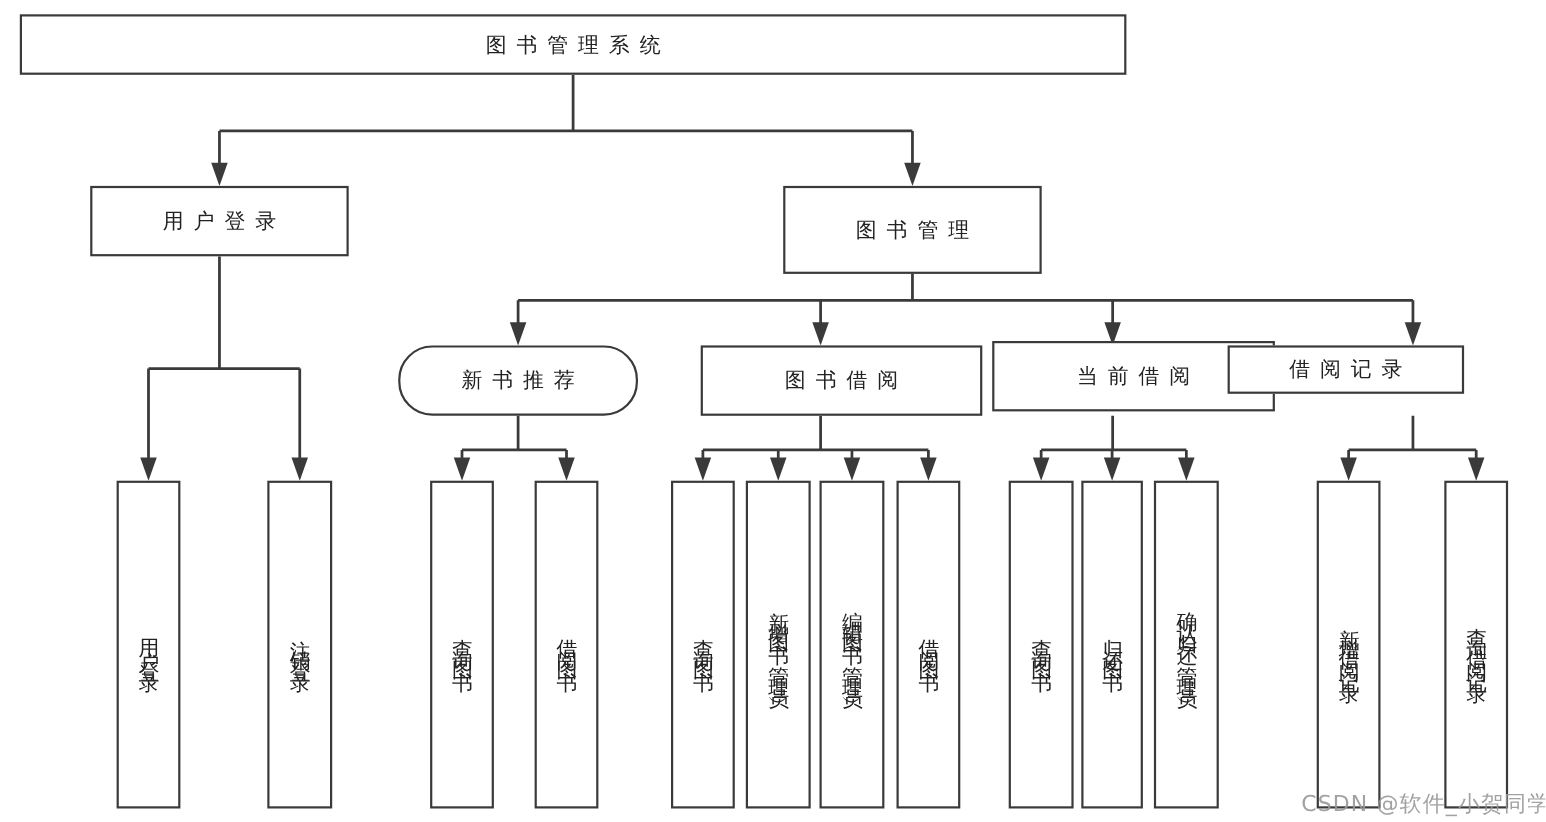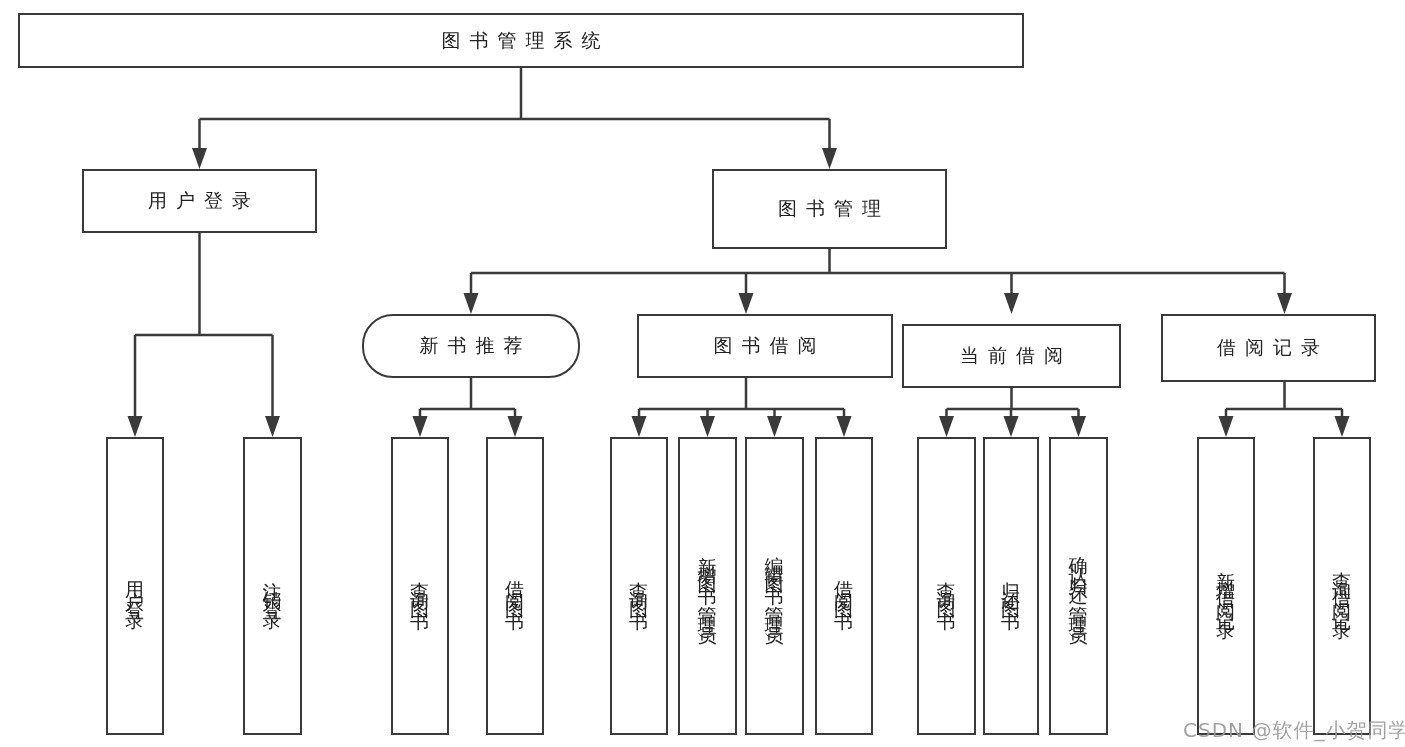--- a/index.html
+++ b/index.html
@@ -115,22 +115,22 @@
     </g>
   </svg>
 
   <div class="node hbox" style="left:18px; top:13px; width:1006px; height:55px;">图书管理系统</div>
 
   <div class="node hbox" style="left:82px; top:169px; width:235px; height:64px;">用户登录</div>
   <div class="node hbox" style="left:712px; top:169px; width:235px; height:80px;">图书管理</div>
 
   <div class="node hbox" style="left:362px; top:314px; width:218px; height:64px;border-radius:31px;">新书推荐</div>
   <div class="node hbox" style="left:637px; top:314px; width:256px; height:64px;">图书借阅</div>
-  <div class="node hbox" style="left:902px; top:324px; width:219px; height:64px;">当前借阅</div>
-  <div class="node hbox" style="left:1161px; top:314px; width:215px; height:68px;">借阅记录</div>
+  <div class="node hbox" style="left:902px; top:310px; width:257px; height:64px;">当前借阅</div>
+  <div class="node hbox" style="left:1116px; top:314px; width:215px; height:44px;">借阅记录</div>
 
   <div class="node vbox" style="left:106px; top:437px; width:58px; height:298px;">用户登录</div>
   <div class="node vbox" style="left:243px; top:437px; width:59px; height:298px;">注销登录</div>
 
   <div class="node vbox" style="left:391px; top:437px; width:58px; height:298px;">查询图书</div>
   <div class="node vbox" style="left:486px; top:437px; width:58px; height:298px;">借阅图书</div>
 
   <div class="node vbox" style="left:610px; top:437px; width:58px; height:298px;">查询图书</div>
   <div class="node vbox" style="left:678px; top:437px; width:59px; height:298px;">新增图书（管理员）</div>
   <div class="node vbox" style="left:745px; top:437px; width:59px; height:298px;">编辑图书（管理员）</div>

